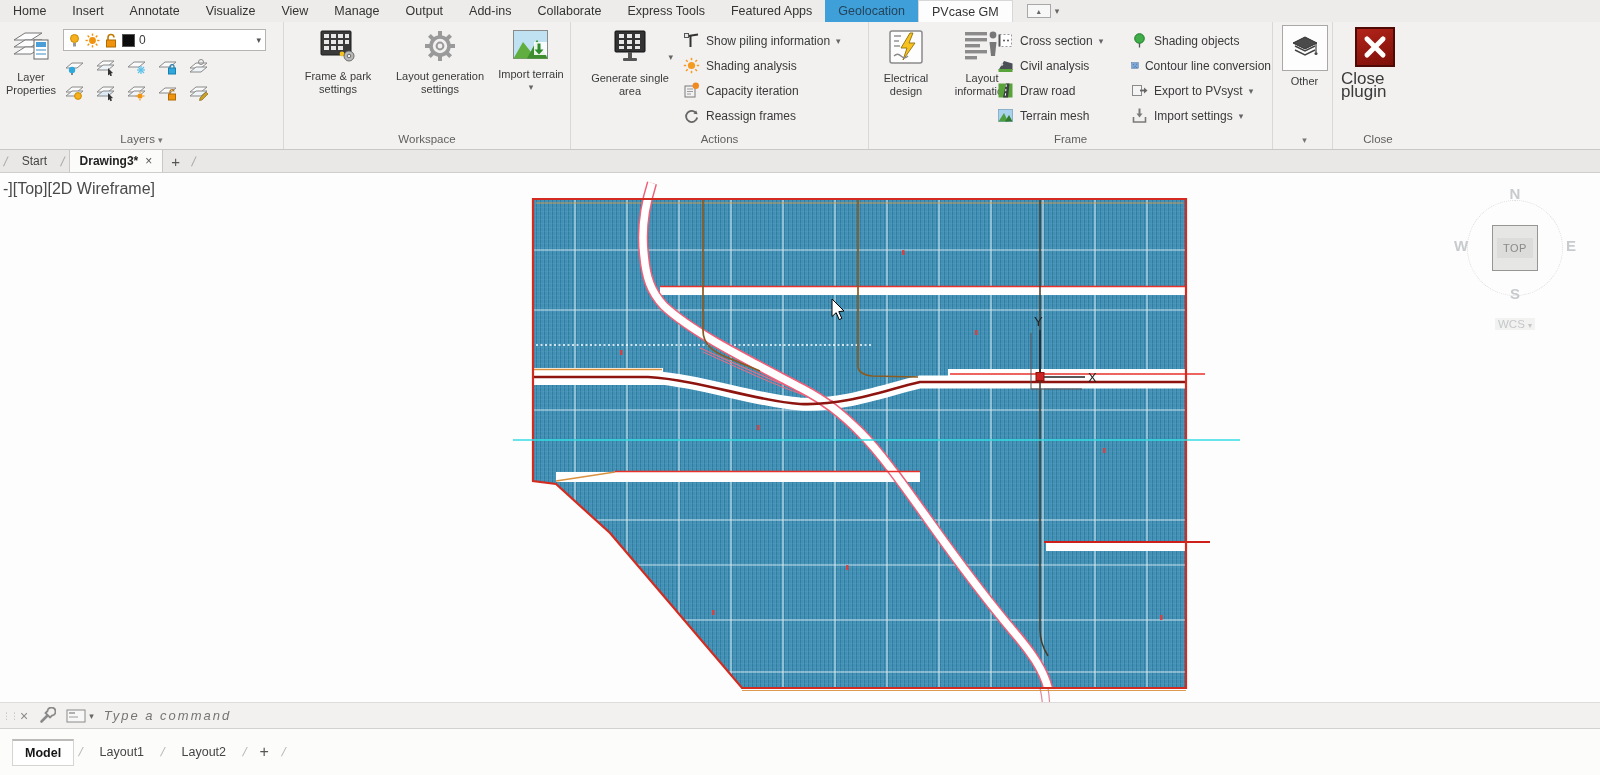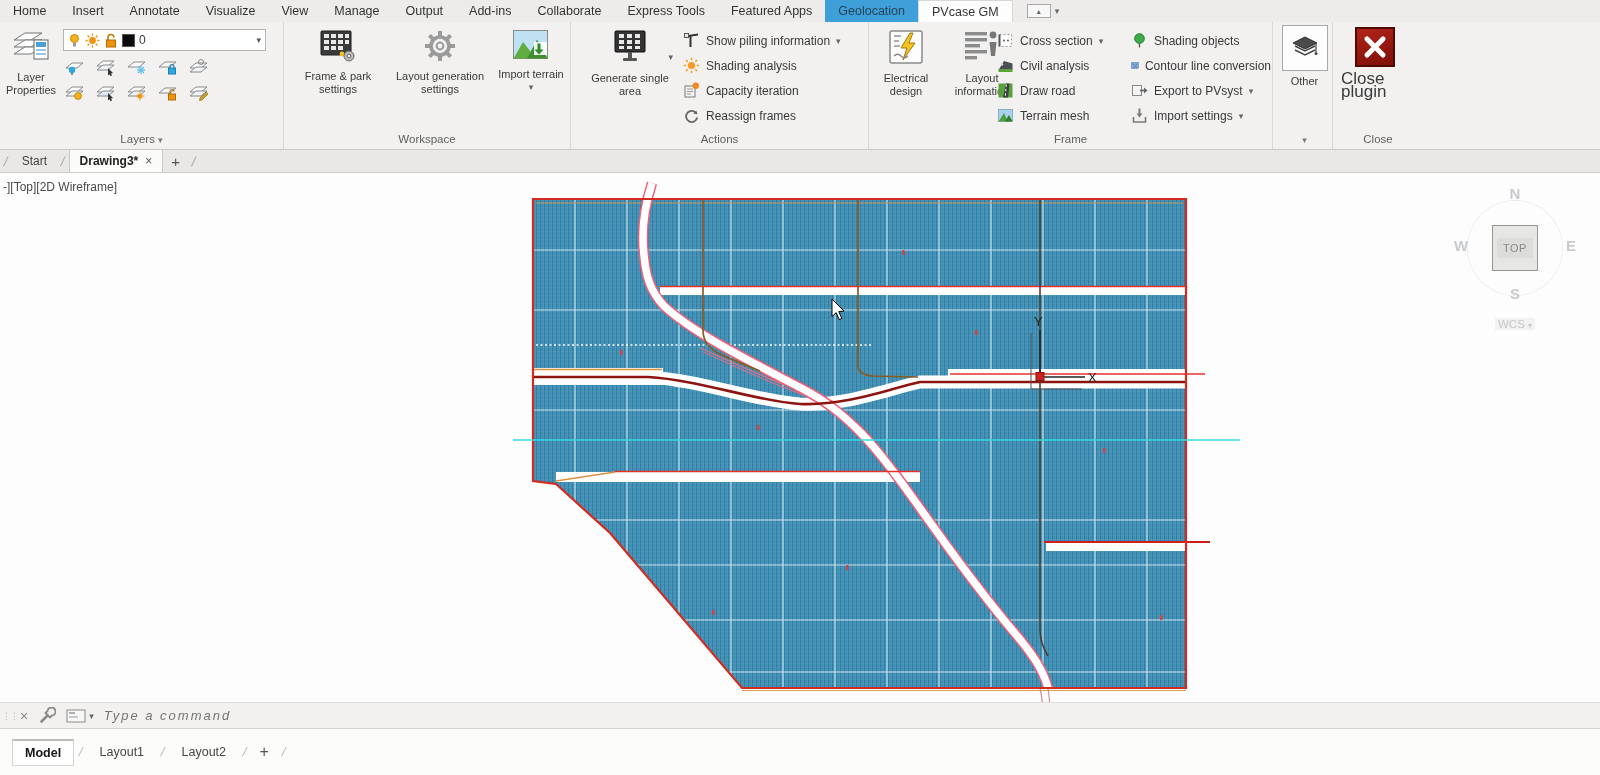--- a/index.html
+++ b/index.html
@@ -38,21 +38,21 @@
   
   .filetabs { position:absolute; left:0; top:150px; width:1600px; height:23px; background:#e9e8e6; border-bottom:1px solid #cfcecd; display:flex; align-items:stretch; font-size:12px; color:#444; }
   .ftab { display:flex; align-items:center; padding:0 10px; }
   .ftab.active { background:#fbfbfa; border-left:1px solid #c8c7c5; border-right:1px solid #c8c7c5; font-weight:bold; color:#222; gap:7px; }
   .ftab.active .x { font-weight:normal; color:#555; font-size:12px; }
   .fsep { color:#a9a8a6; display:flex; align-items:center; padding:0 4px; font-size:13px; transform:skewX(-12deg); }
   .fplus { display:flex; align-items:center; padding:0 8px; font-size:15px; color:#555; }
 
   
   .viewport { position:absolute; left:0; top:173px; width:1600px; height:529px; background:#fdfdfd; }
-  .vp-label { position:absolute; left:3px; top:7px; font-size:12px; color:#4a4a4a; }
+  .vp-label { position:absolute; left:3px; top:7px; font-size:16px; color:#4a4a4a; }
   svg.canvas { position:absolute; left:0; top:0; }
 
   
   .viewcube { position:absolute; right:30px; top:12px; width:110px; height:160px; color:#c6cacc; }
   .vc-ring { position:absolute; left:7px; top:15px; width:96px; height:96px; border:1px dotted #dddddc; border-radius:50%; }
   .vc-letter { position:absolute; font-size:15px; font-weight:bold; color:#c8cbcd; }
   .vc-n { left:50%; top:0; transform:translateX(-50%); }
   .vc-s { left:50%; top:100px; transform:translateX(-50%); }
   .vc-w { left:-6px; top:52px; }
   .vc-e { right:-6px; top:52px; }

